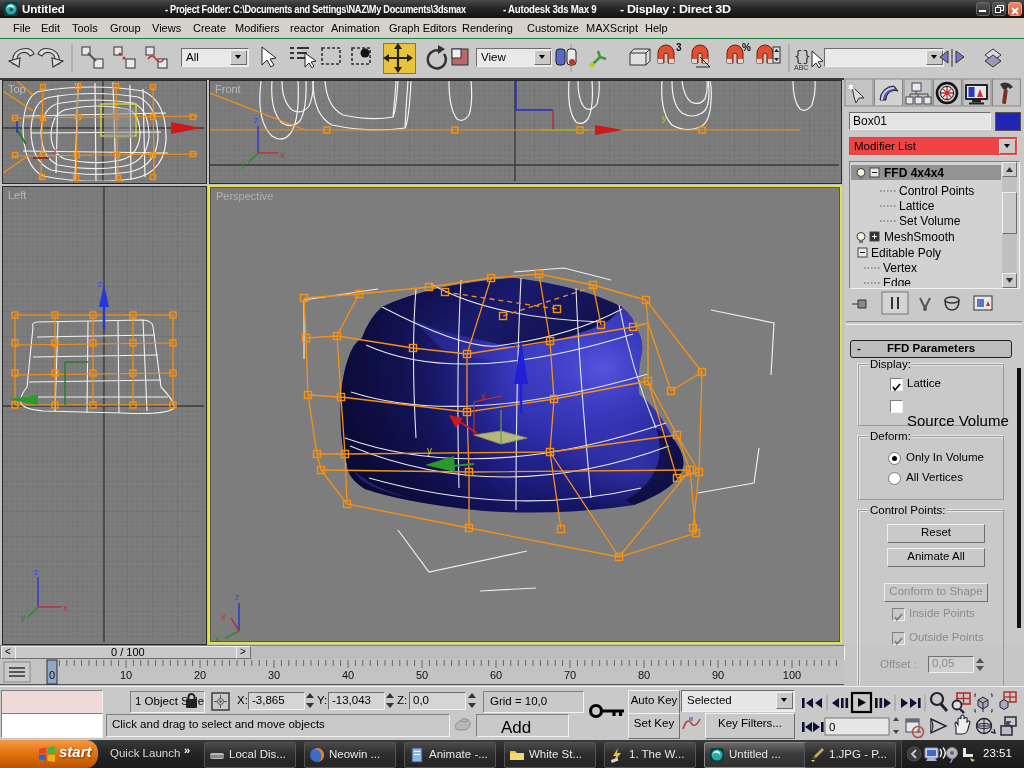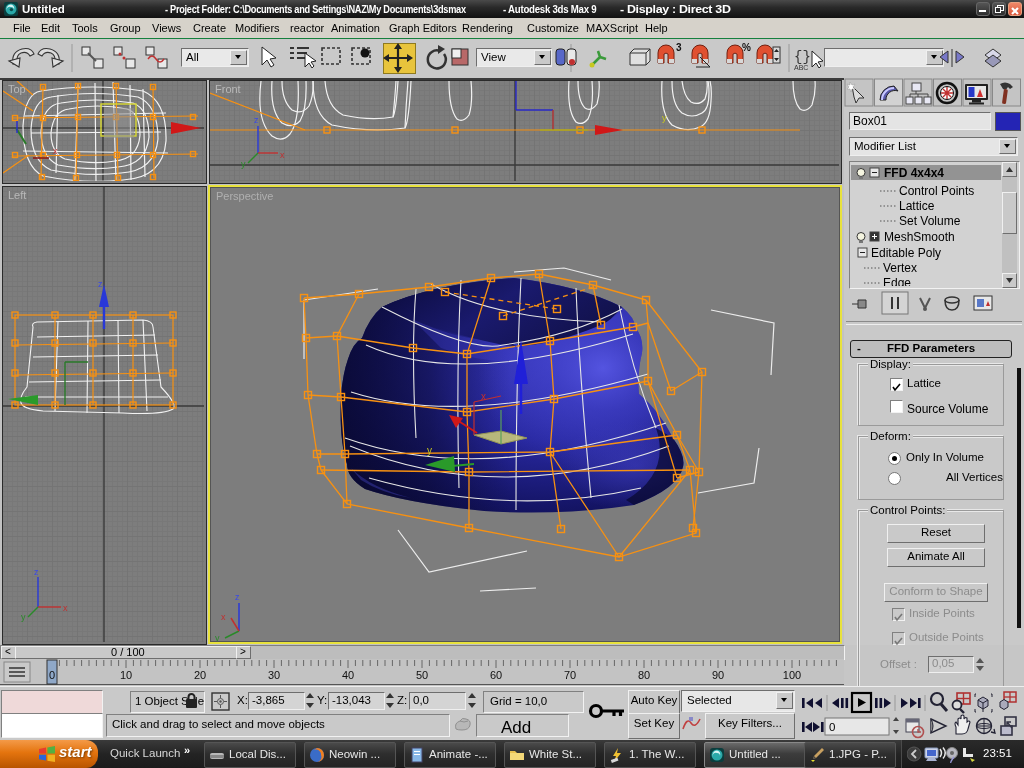--- a/index.html
+++ b/index.html
@@ -489,21 +489,21 @@
       <path d="M133 19 l3-8 l3 8Z" fill="#d03030"></path>
       <rect x="128" y="22" width="9" height="2.5" fill="#222"></rect>
       <rect x="125" y="24.5" width="15" height="2" fill="#222"></rect>
       <path d="M156 6 q5 -3 10 0 l3 3 l-3 2 l-2-2 q-2 4 -5 2Z" fill="#333"></path>
       <rect x="159" y="11" width="4" height="15" rx="1.5" fill="#803020" transform="rotate(8 161 18)"></rect>
     </svg>
   <div class="abs fld" style="left:5px;top:34px;width:140px;height:16px;background:#e4e4e4;">
       <span style="position:absolute;left:3px;top:1px;font-size:12px;">Box01</span>
     </div>
   <div class="abs" style="left:151px;top:34px;width:24px;height:17px;background:#2424b4;border:1px solid #555;"></div>
-  <div class="abs fld" style="left:5px;top:59px;width:167px;height:17px;background:#e5e5e5;">
+  <div class="abs fld" style="left:5px;top:59px;width:167px;height:17px;background:#ef4444;">
       <span style="position:absolute;left:4px;top:2px;font-size:11.5px;">Modifier List</span>
     </div>
   <div class="abs btn" style="left:155px;top:61px;width:15px;height:13px;"><svg width="13" height="11">
         <path d="M3 4 L9 4 L6 8Z" fill="#000"></path>
       </svg></div>
 
   <div class="abs sunken" style="left:5px;top:83px;width:169px;height:126px;background:#d2d2d2;">
     <svg class="abs" style="left:0;top:0" width="152" height="124" id="stack">
         <rect x="0" y="0" width="152" height="124" fill="#d2d2d2"></rect>
         <rect x="1" y="3" width="150" height="15" fill="#939393"></rect>
@@ -564,30 +564,30 @@
   </div>
   <div class="abs" id="rollout" style="left:4px;top:280px;width:168px;height:287px;">
 
     <div class="abs gb" style="left:10px;top:6px;width:144px;height:60px;"></div>
     <div class="abs" style="left:20px;top:0px;font-size:11.5px;background:#c9c9c9;padding:0 2px;">Display:</div>
     <div class="abs sunken" style="left:42px;top:20px;width:11px;height:11px;background:#fff;"><svg width="11" height="11">
           <path d="M2 5 L4 8 L9 2" stroke="#000" stroke-width="1.6" fill="none"></path>
         </svg></div>
     <div class="abs" style="left:59px;top:19px;font-size:11.5px;">Lattice</div>
     <div class="abs sunken" style="left:42px;top:42px;width:11px;height:11px;background:#fff;"></div>
-    <div class="abs" style="left:59px;top:44px;font-size:12px;">Source Volume</div>
+    <div class="abs" style="left:59px;top:54px;font-size:15px;">Source Volume</div>
 
     <div class="abs gb" style="left:10px;top:78px;width:144px;height:62px;"></div>
     <div class="abs" style="left:20px;top:72px;font-size:11.5px;background:#c9c9c9;padding:0 2px;">Deform:</div>
     <div class="abs" style="left:40px;top:94px;width:11px;height:11px;border-radius:50%;background:#fff;border:1px solid #777;">
         <div class="abs" style="left:3px;top:3px;width:5px;height:5px;border-radius:50%;background:#000;"></div>
       </div>
     <div class="abs" style="left:58px;top:93px;font-size:11.5px;">Only In Volume</div>
     <div class="abs" style="left:40px;top:114px;width:11px;height:11px;border-radius:50%;background:#fff;border:1px solid #777;"></div>
-    <div class="abs" style="left:58px;top:113px;font-size:11.5px;margin-left:40px;">All Vertices</div>
+    <div class="abs" style="left:58px;top:113px;font-size:11.5px;">All Vertices</div>
 
     <div class="abs gb" style="left:10px;top:152px;width:144px;height:176px;"></div>
     <div class="abs" style="left:20px;top:146px;font-size:11.5px;background:#c9c9c9;padding:0 2px;">Control Points:</div>
     <div class="abs btn" style="left:39px;top:166px;width:96px;height:16px;padding-top:1px;">Reset</div>
     <div class="abs btn" style="left:39px;top:190px;width:96px;height:16px;padding-top:1px;">Animate All</div>
     <div class="abs btn" style="left:36px;top:225px;width:102px;height:16px;padding-top:1px;color:#8c8c8c;">Conform to Shape</div>
     <div class="abs sunken" style="left:44px;top:250px;width:11px;height:11px;background:#c9c9c9;"><svg width="11" height="11">
           <path d="M2 5 L4 8 L9 2" stroke="#777" stroke-width="1.6" fill="none"></path>
         </svg></div>
     <div class="abs" style="left:61px;top:249px;font-size:11.5px;color:#8c8c8c;">Inside Points</div>

